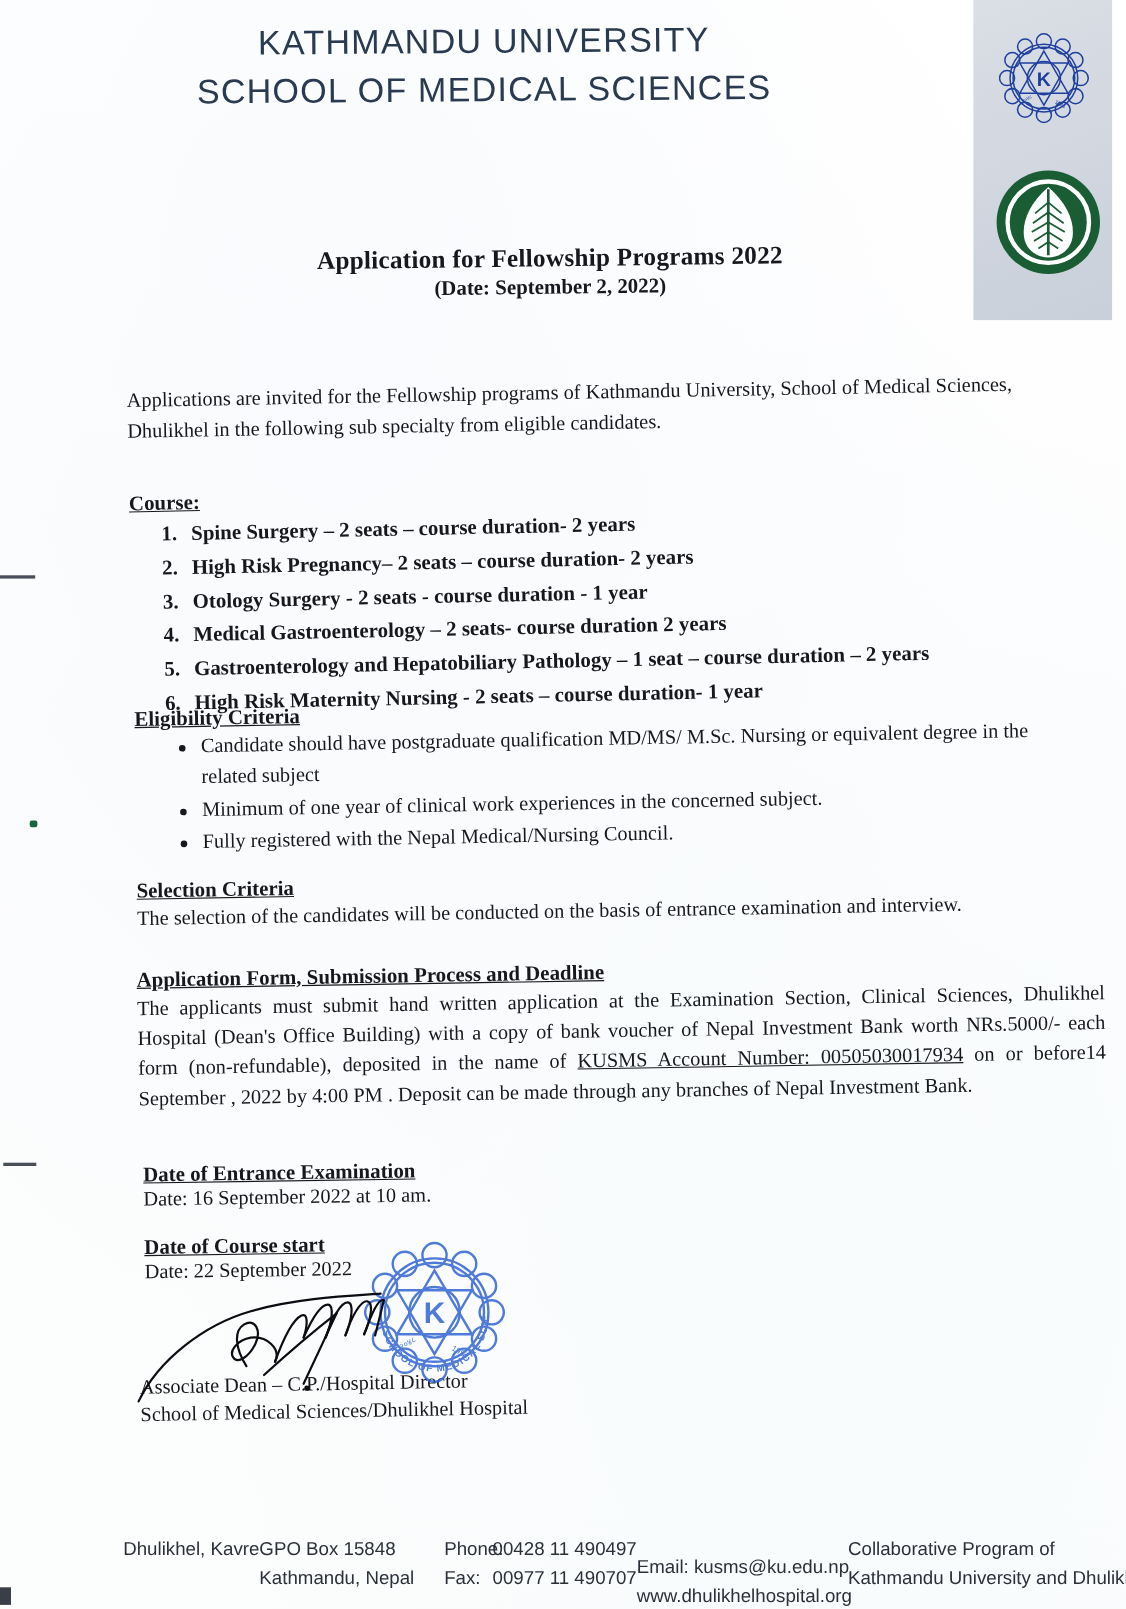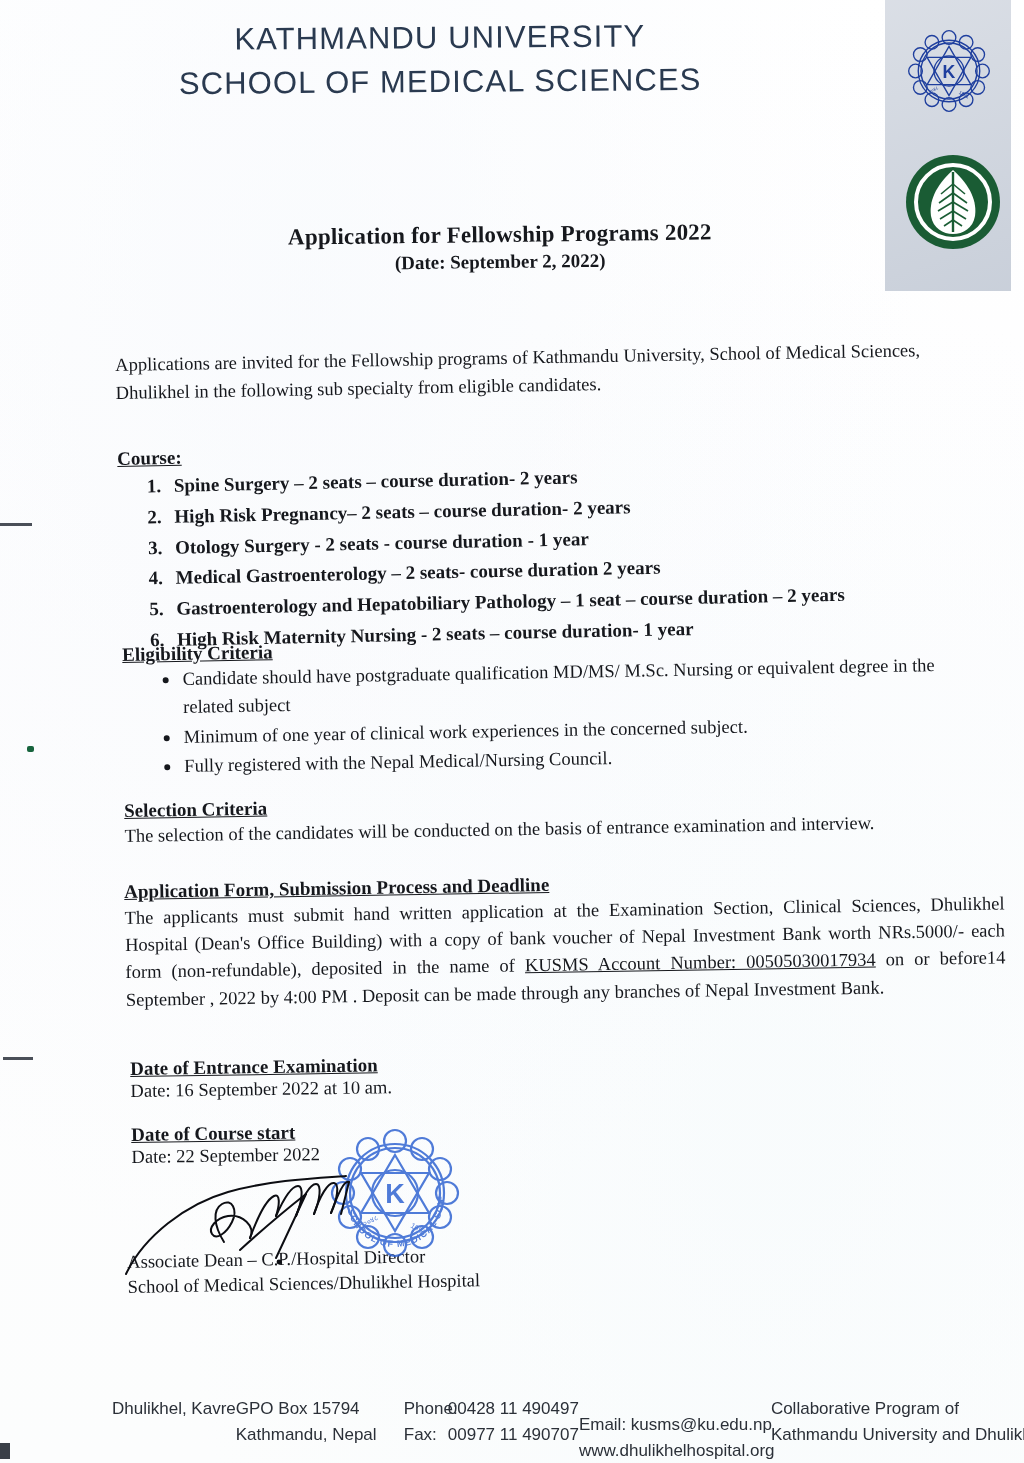--- a/index.html
+++ b/index.html
@@ -391,21 +391,21 @@
   <div class="edge-mark" id="em1"></div>
   <div class="edge-mark" id="em2"></div>
   <div class="edge-mark" id="em3"></div>
   <div id="dot1"></div>
 
   <div id="footer">
     <div class="fcol c1">
       <div>Dhulikhel, Kavre</div>
     </div>
     <div class="fcol c2">
-      <div>GPO Box 15794</div>
+      <div>GPO Box 15848</div>
       <div>Kathmandu, Nepal</div>
     </div>
     <div class="fcol c3">
       <div class="fr">
           <span class="lbl">Phone:</span>
           <span>00428 11 490497</span>
         </div>
       <div class="fr">
           <span class="lbl">Fax:</span>
           <span>00977 11 490707</span>

